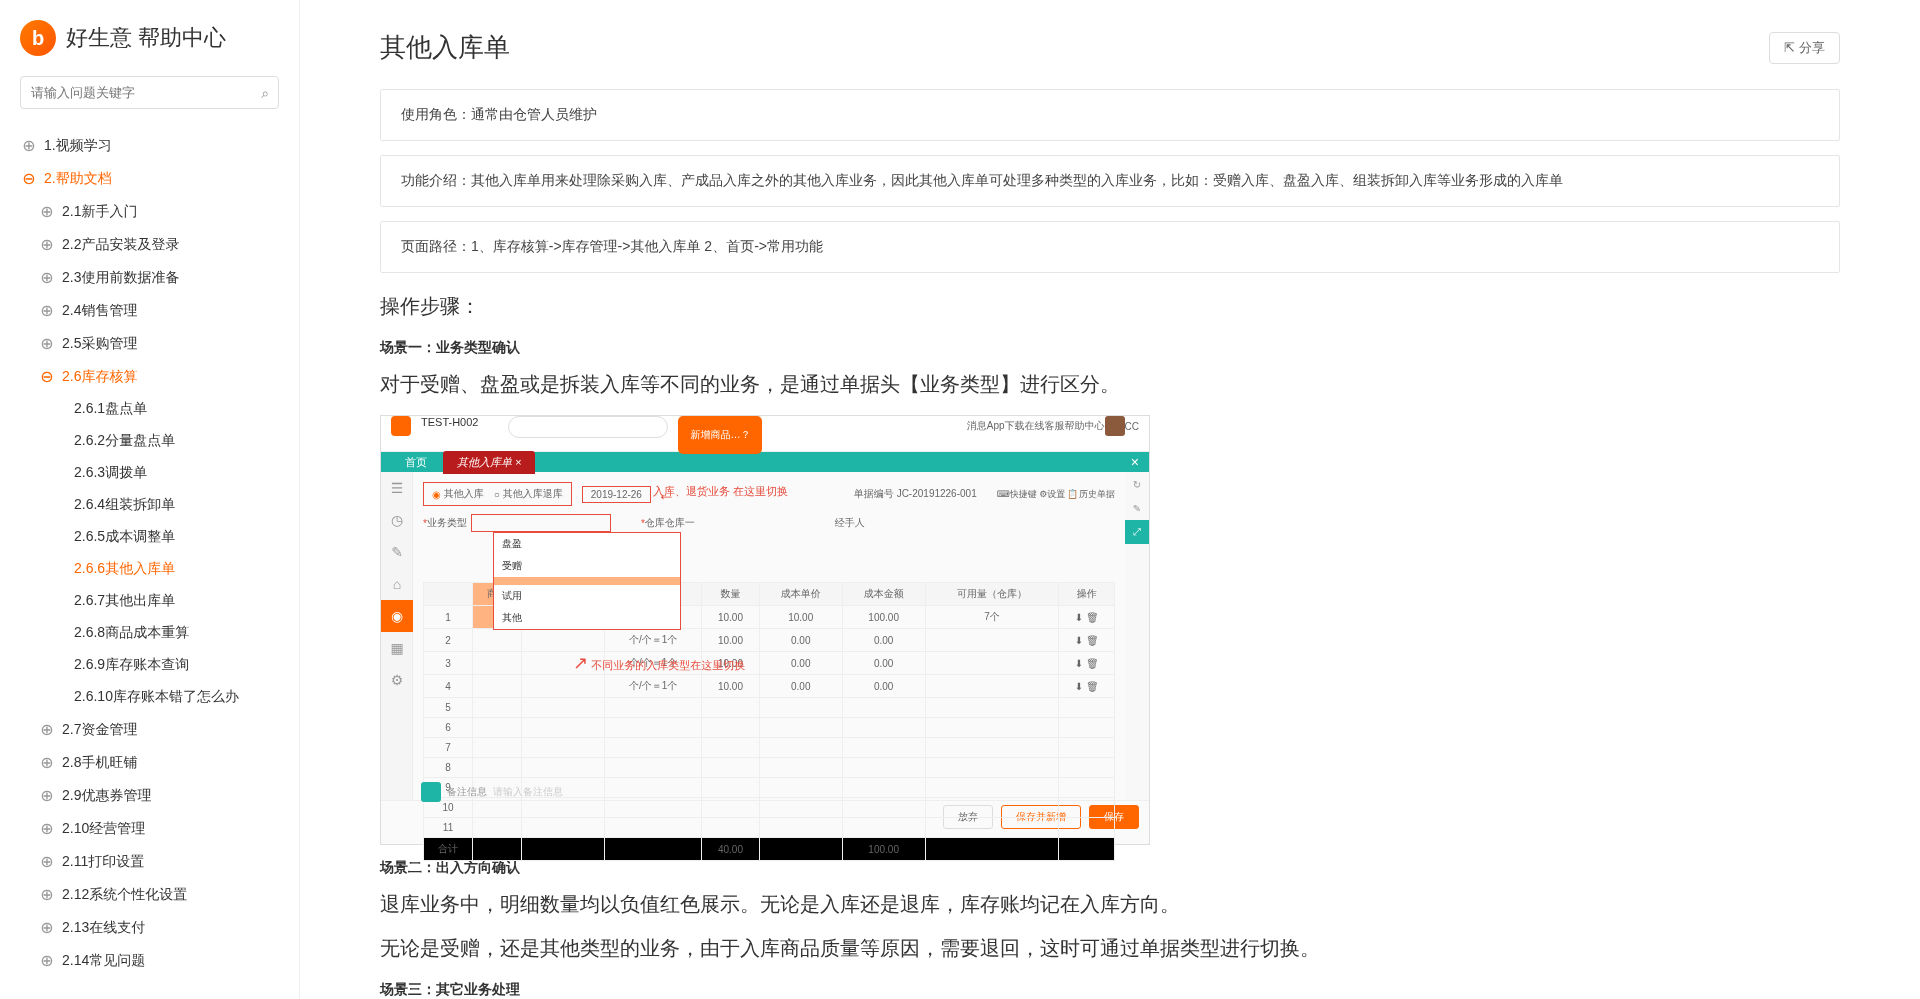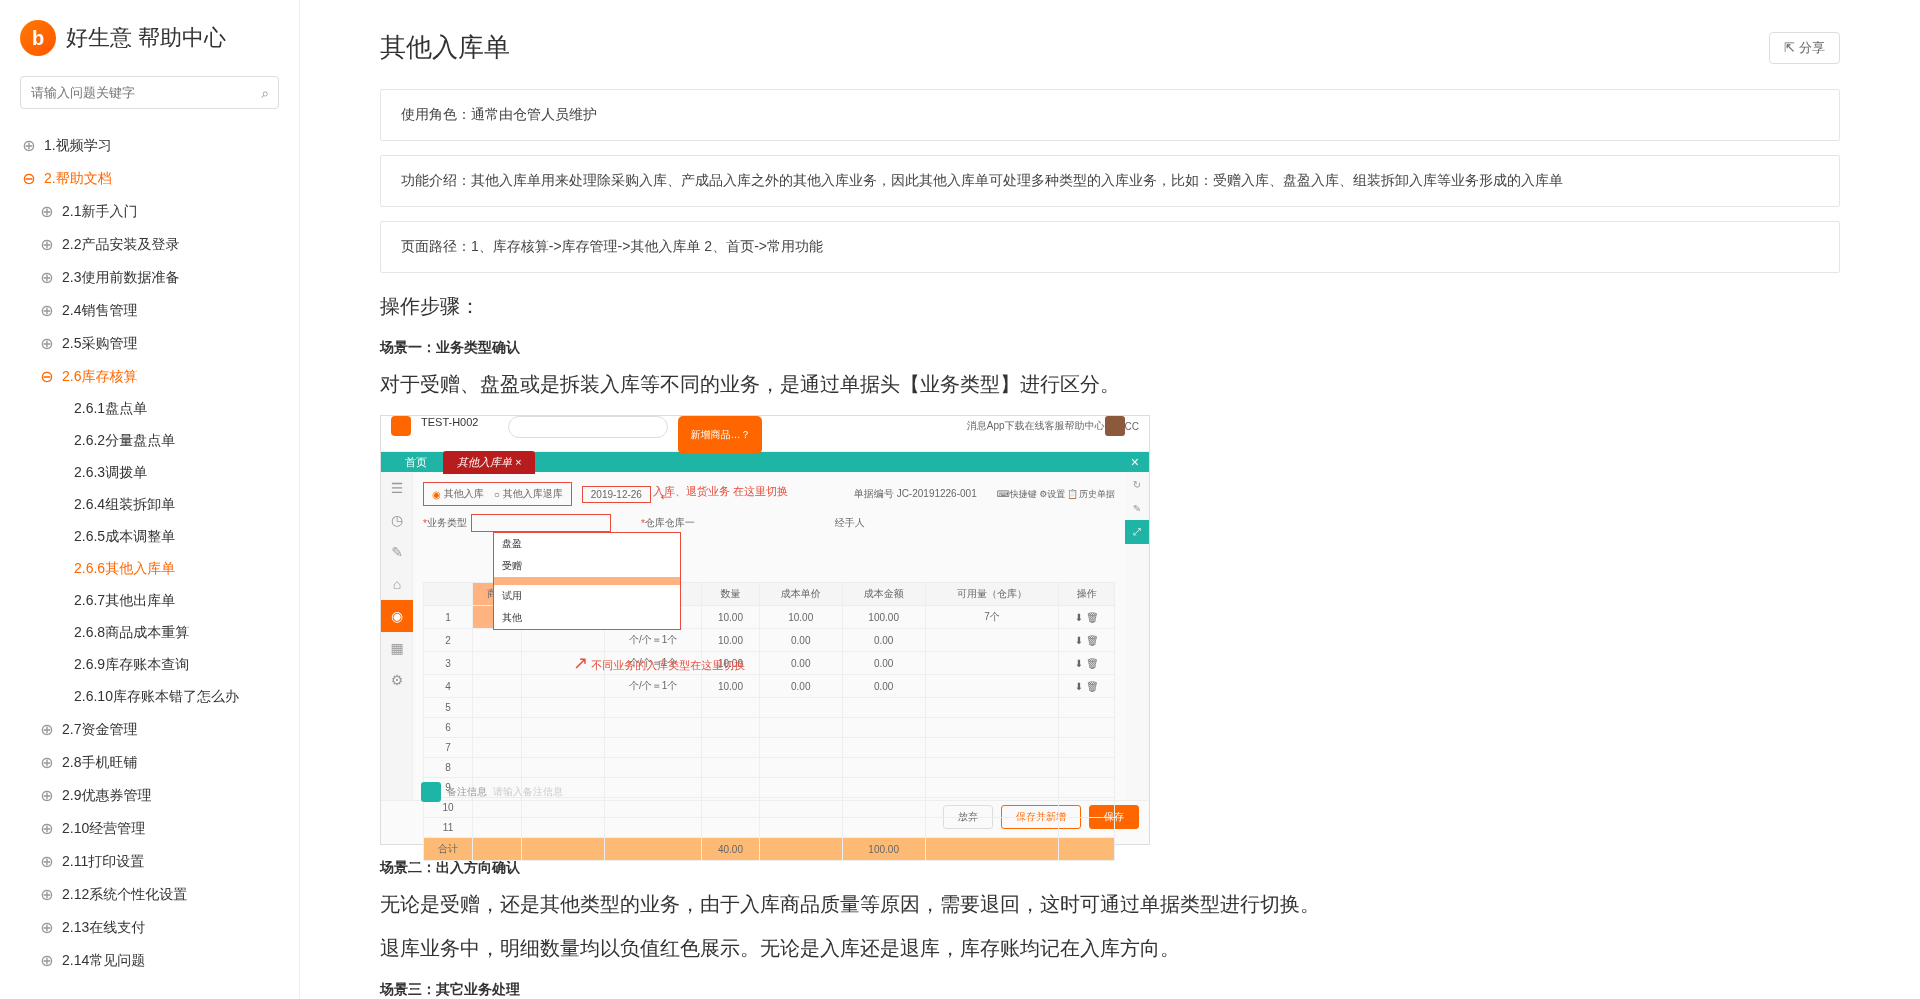--- a/index.html
+++ b/index.html
@@ -391,21 +391,21 @@
                   <td>11</td>
                   <td></td>
                   <td></td>
                   <td></td>
                   <td></td>
                   <td></td>
                   <td></td>
                   <td></td>
                   <td></td>
                 </tr>
-            <tr style="background:#fdba74">
+            <tr style="background:#000000">
                   <td>合计</td>
                   <td></td>
                   <td></td>
                   <td></td>
                   <td>40.00</td>
                   <td></td>
                   <td>100.00</td>
                   <td></td>
                   <td></td>
                 </tr>
@@ -424,18 +424,18 @@
         <span style="color:#ccc">请输入备注信息</span>
       </div>
       <div class="ss-footer">
         <span class="ss-btn">放弃</span>
         <span class="ss-btn outline">保存并新增</span>
         <span class="ss-btn orange">保存</span>
       </div>
     </div>
 
     <div class="scene-title">场景二：出入方向确认</div>
+    <div class="body-text">退库业务中，明细数量均以负值红色展示。无论是入库还是退库，库存账均记在入库方向。</div>
     <div class="body-text">无论是受赠，还是其他类型的业务，由于入库商品质量等原因，需要退回，这时可通过单据类型进行切换。</div>
-    <div class="body-text">退库业务中，明细数量均以负值红色展示。无论是入库还是退库，库存账均记在入库方向。</div>
     <div class="scene-title">场景三：其它业务处理</div>
 
   </div>
 </div>
 
 </body></html>

